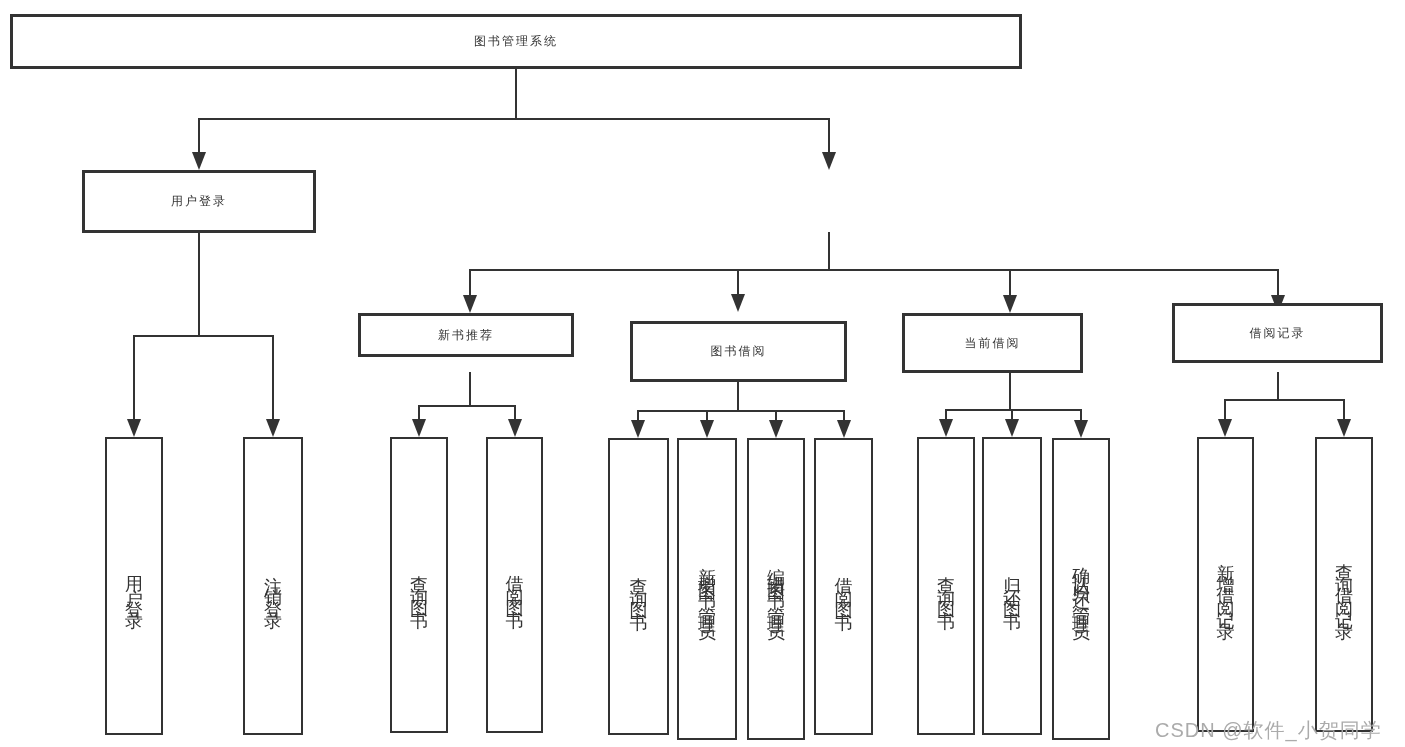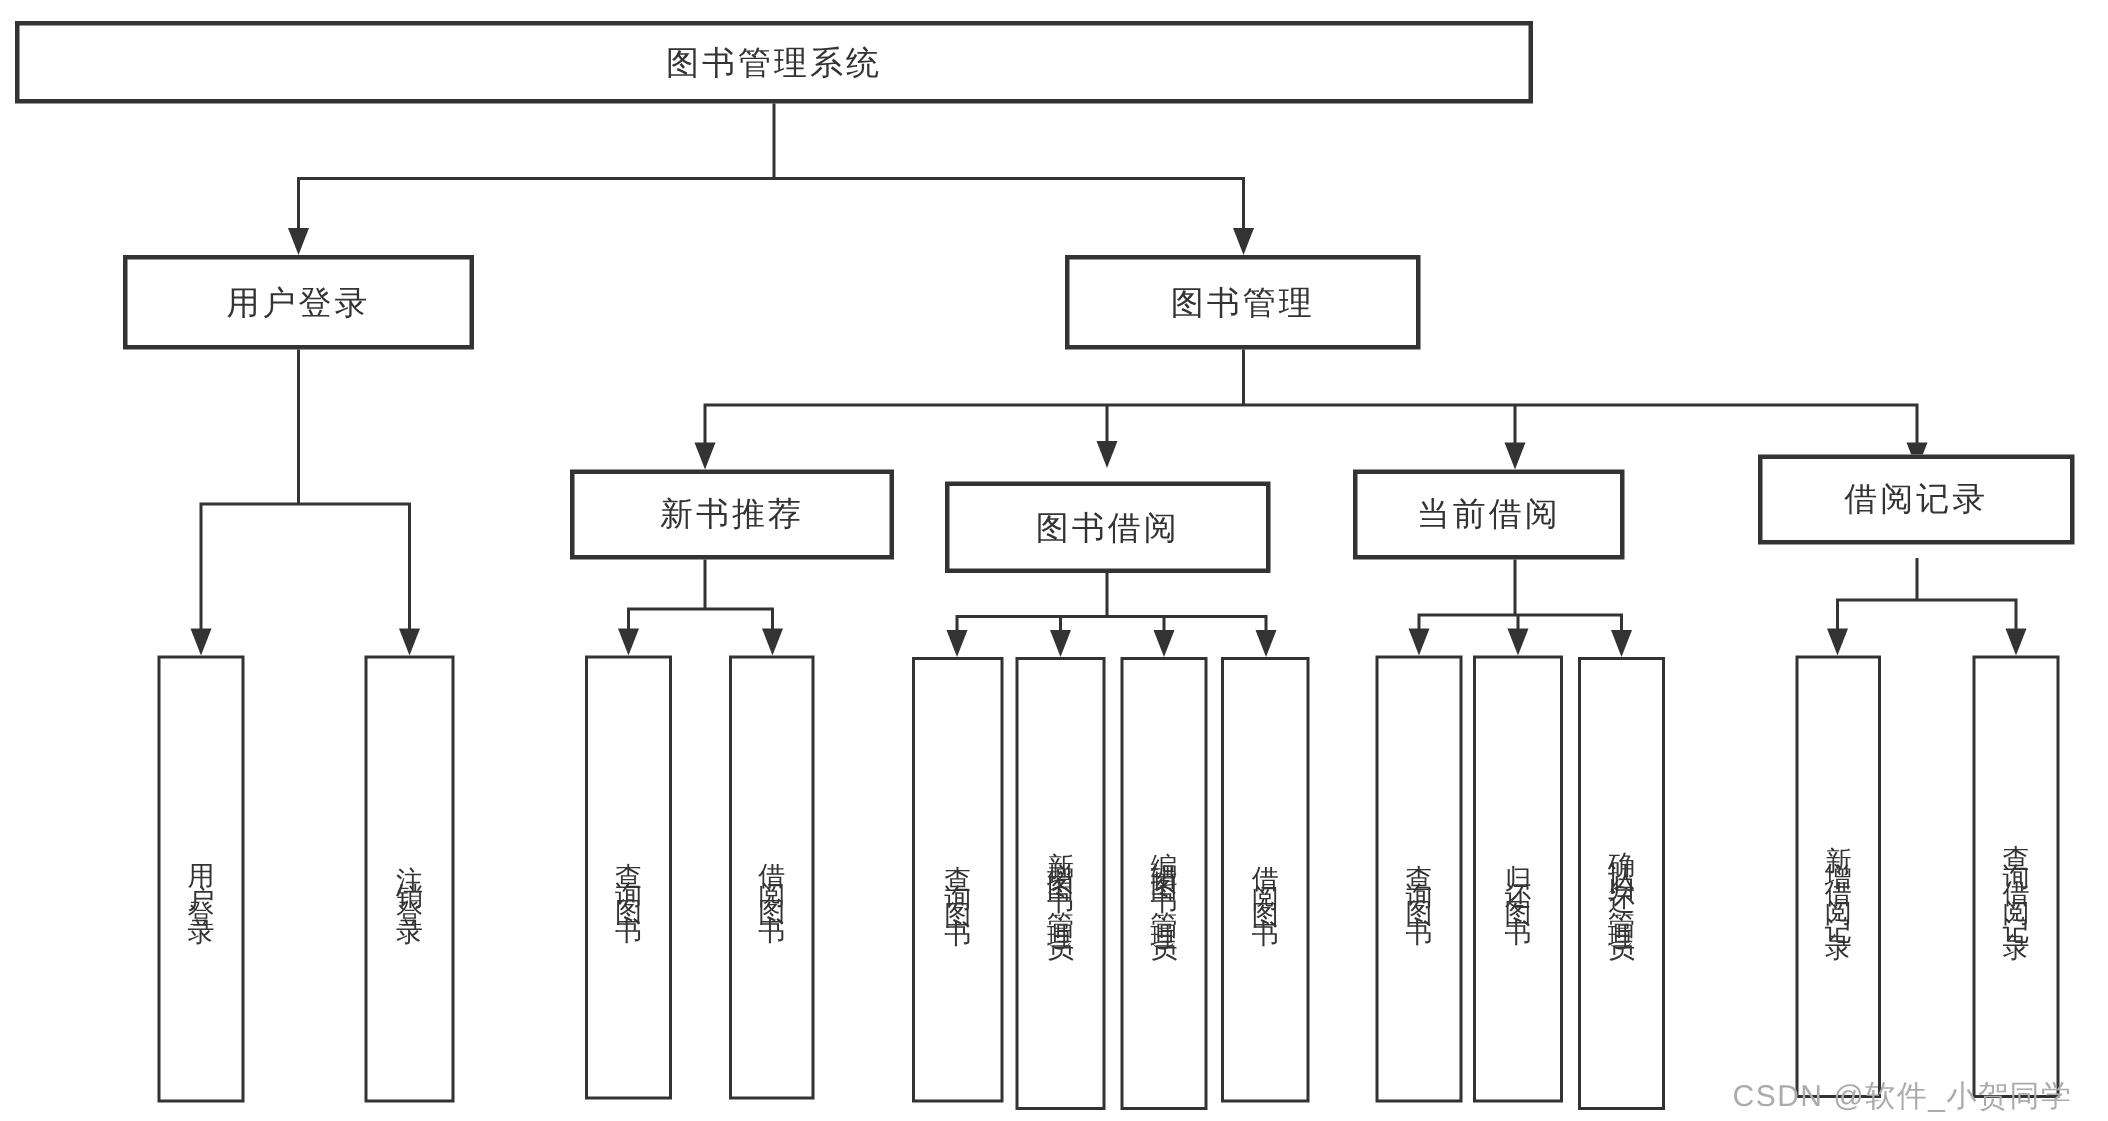--- a/index.html
+++ b/index.html
@@ -6,21 +6,21 @@
   .stage{
     position:relative;width:1405px;height:747px;background:#ffffff;
     font-family:"Liberation Sans",sans-serif;color:#333333;overflow:hidden;
   }
   .stage svg{position:absolute;left:0;top:0;z-index:1;}
   .box{
     position:absolute;box-sizing:border-box;background:#ffffff;
     border:3px solid #333333;display:flex;align-items:center;justify-content:center;
     z-index:2;
   }
-  .box.h{font-size:22px;letter-spacing:2px;}
+  .box.h{font-size:12px;letter-spacing:2px;}
   .box.v{
     border-width:2px;font-size:18px;
     writing-mode:vertical-rl;text-orientation:mixed;
     letter-spacing:12px;line-height:1;
   }
   .box.v.dense{letter-spacing:8px;}
   .box .lbl{display:block;}
   .watermark{
     position:absolute;left:1155px;top:717px;z-index:5;
     font-size:20px;color:#ababab;letter-spacing:1px;white-space:nowrap;
@@ -72,25 +72,22 @@
     </g>
   </svg>
 
   <div class="box h" style="left:10px;top:14px;width:1012px;height:55px">
     <span class="lbl">图书管理系统</span>
   </div>
 
   <div class="box h" style="left:82px;top:170px;width:234px;height:63px">
     <span class="lbl">用户登录</span>
   </div>
-  <div class="box h" style="left:710px;top:170px;width:237px;height:63px">
-    <span class="lbl">图书管理</span>
-  </div>
 
-  <div class="box h" style="left:380px;top:313px;width:216px;height:60px">
+  <div class="box h" style="left:358px;top:313px;width:216px;height:44px">
     <span class="lbl">新书推荐</span>
   </div>
   <div class="box h" style="left:630px;top:321px;width:217px;height:61px">
     <span class="lbl">图书借阅</span>
   </div>
   <div class="box h" style="left:902px;top:313px;width:181px;height:60px">
     <span class="lbl">当前借阅</span>
   </div>
   <div class="box h" style="left:1172px;top:303px;width:211px;height:60px">
     <span class="lbl">借阅记录</span>

